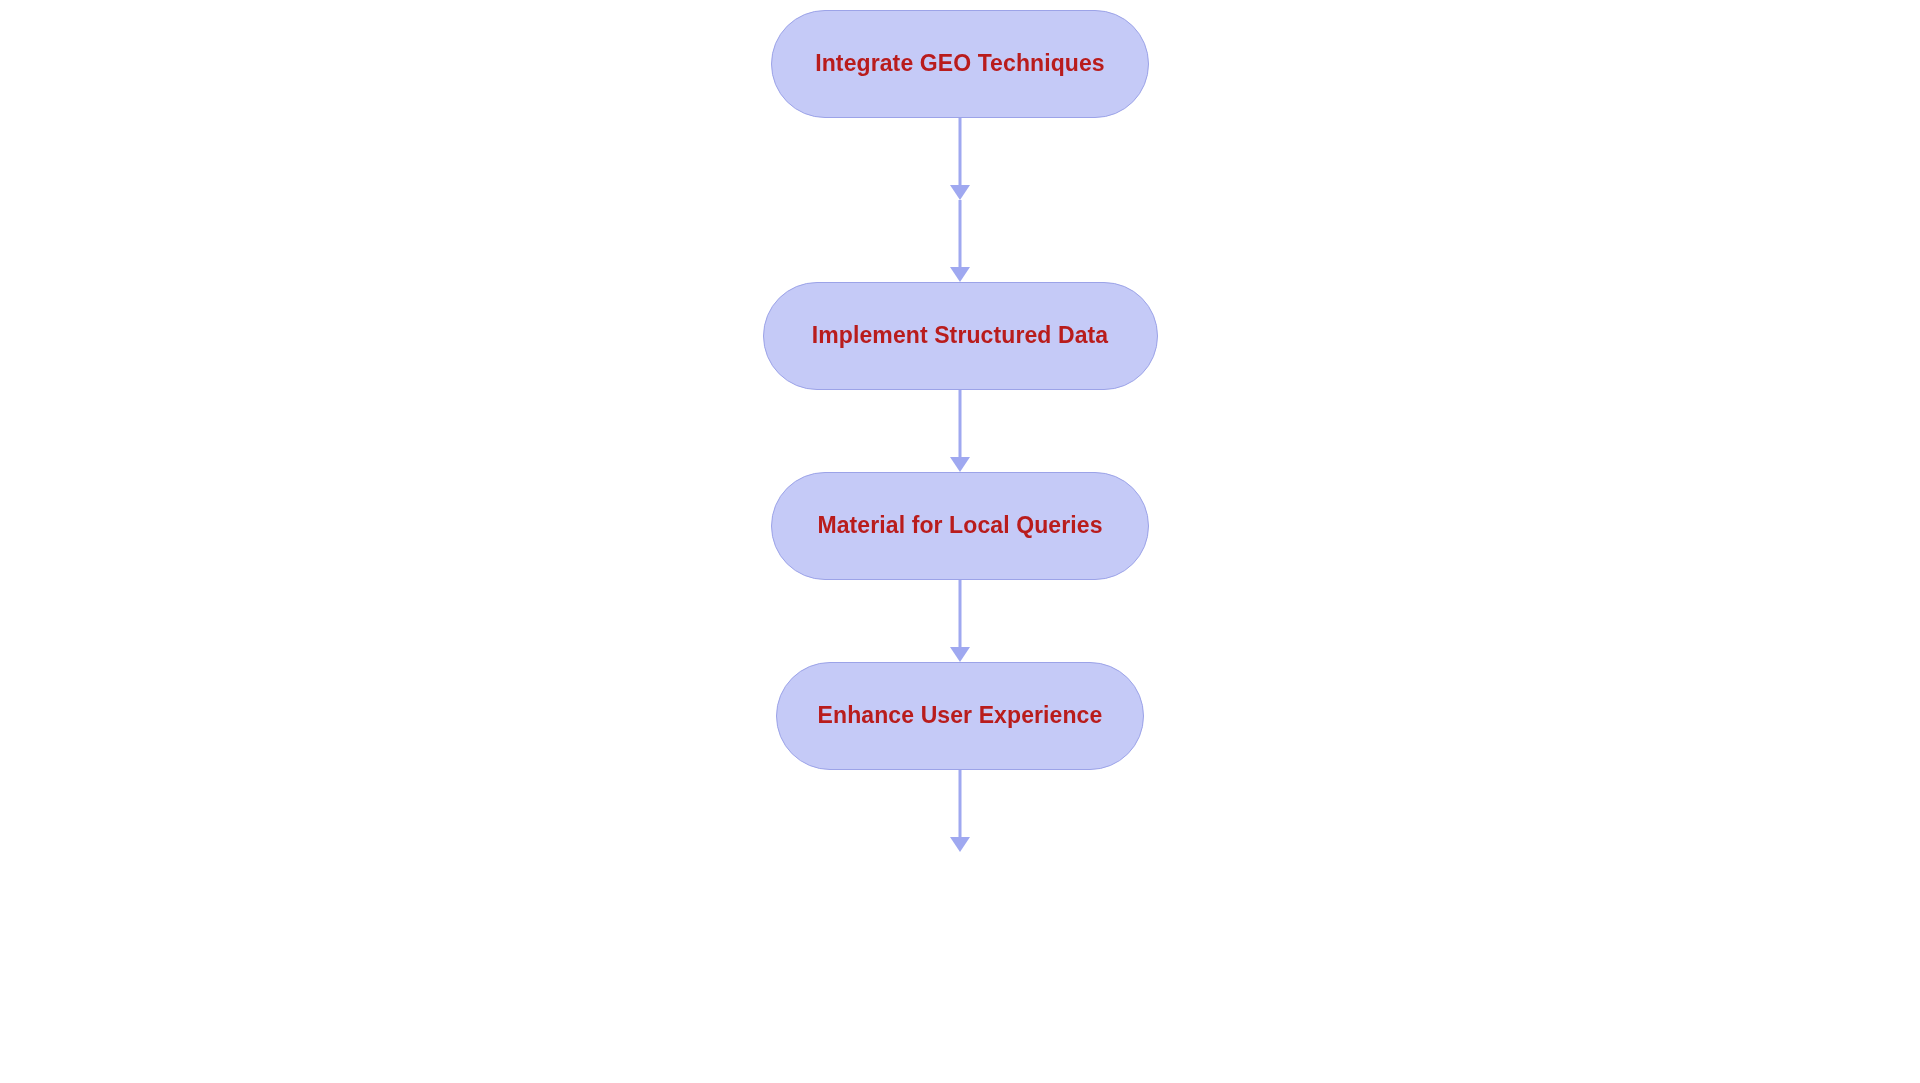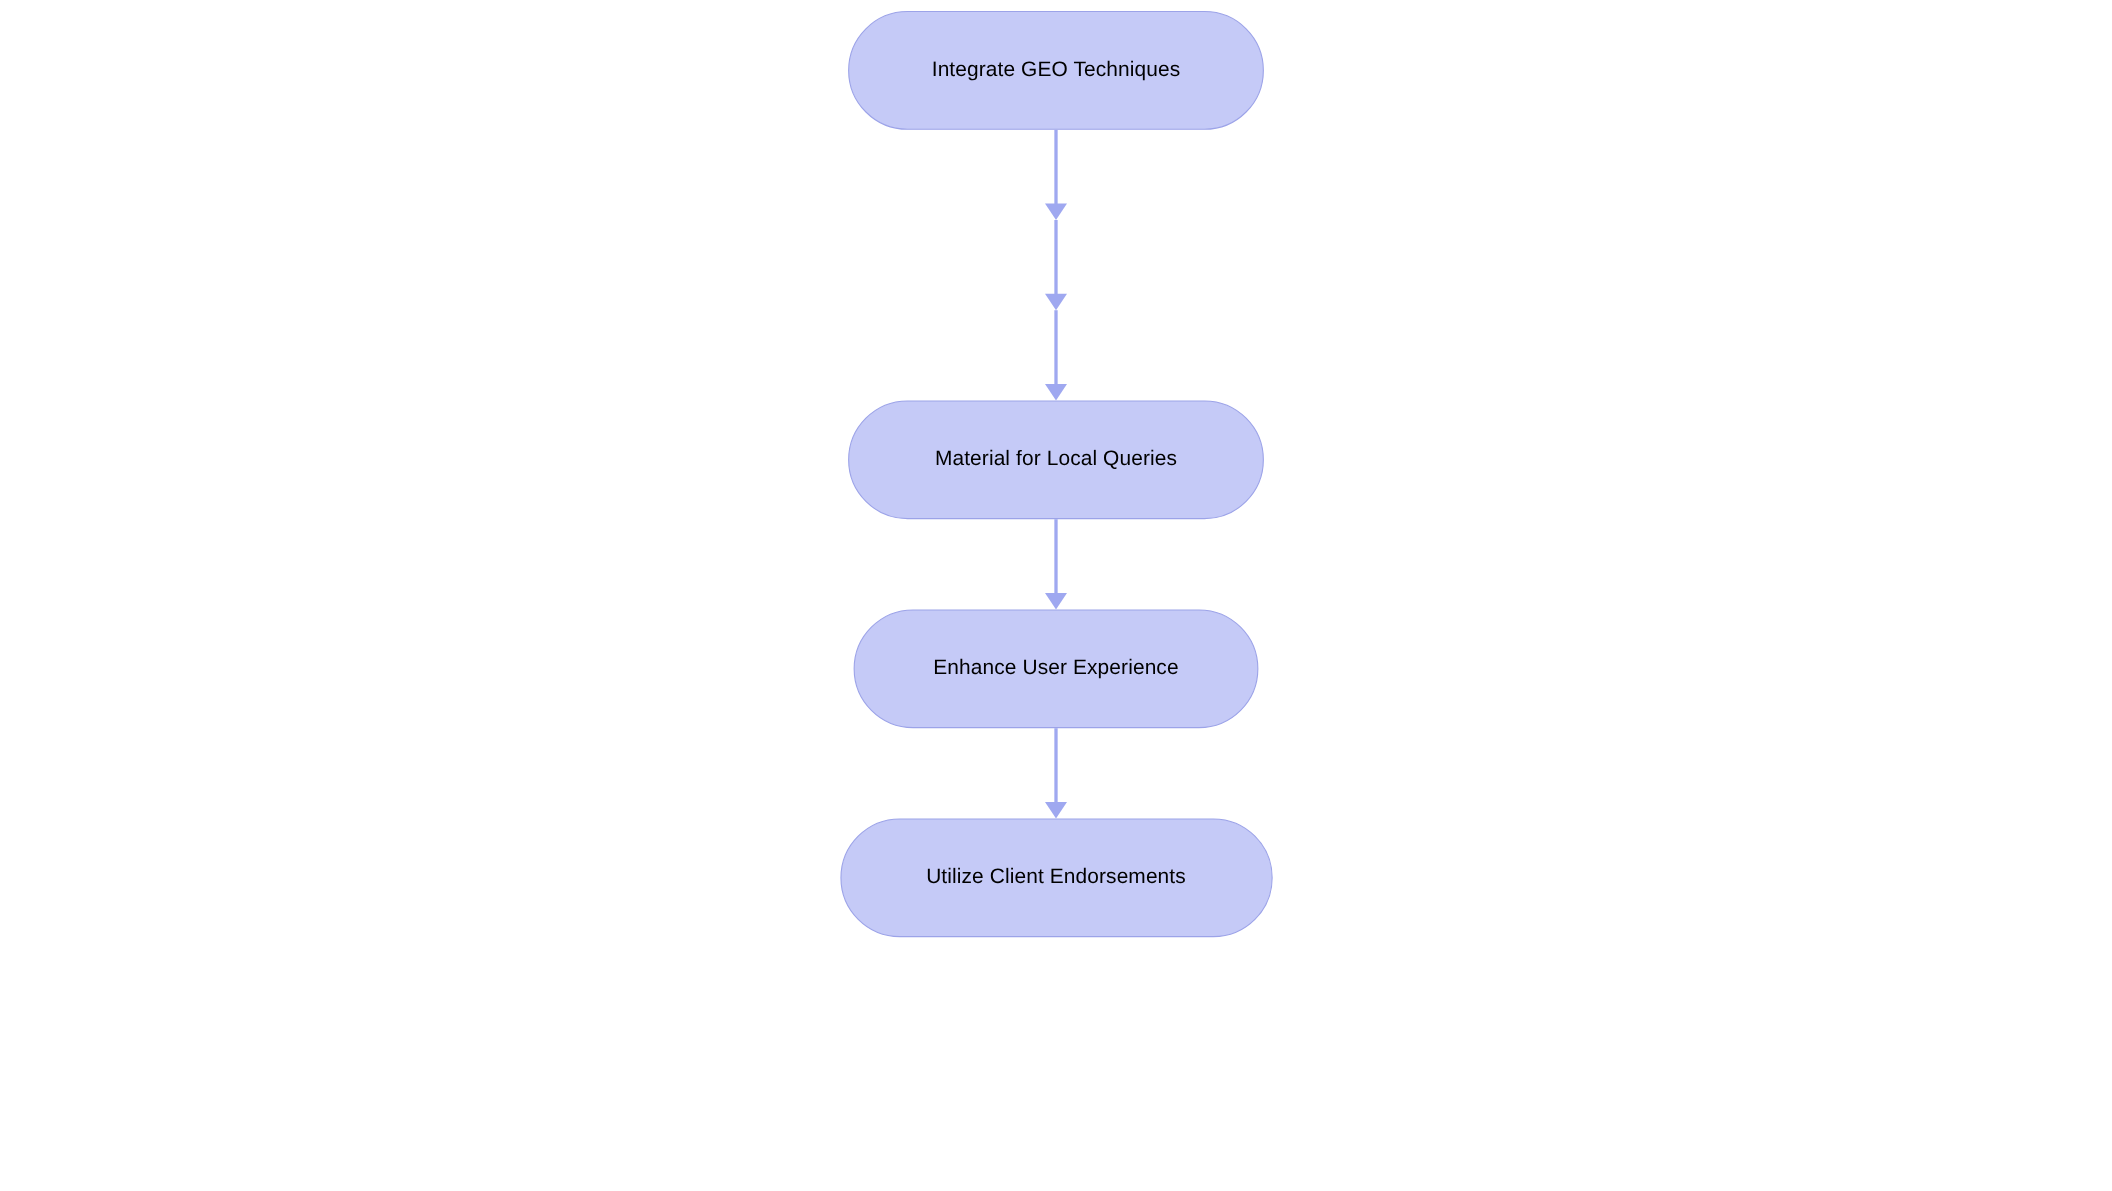--- a/index.html
+++ b/index.html
@@ -38,24 +38,24 @@
     background: #c5caf7;
     border: 1.6px solid #9ca3e8;
     border-radius: 54px;
     display: flex;
     align-items: center;
     justify-content: center;
     padding: 0 34px;
   }
 
   .node-label {
-    color: #000000;
+    color: #b91c1c;
     font-family: "Liberation Sans", sans-serif;
-    font-size: 19px;
-    font-weight: 400;
+    font-size: 23px;
+    font-weight: 700;
     line-height: 1.1;
     white-space: nowrap;
     letter-spacing: 0.1px;
   }
 
   .connector {
     position: relative;
     width: 24px;
     height: 82px;
     display: flex;
@@ -111,20 +111,25 @@
     <div class="connector-line"></div>
     <div class="connector-arrowhead"></div>
   </div>
 
 
   <div class="connector">
     <div class="connector-line"></div>
     <div class="connector-arrowhead"></div>
   </div>
 
+  <div class="flow-step n2">
+    <div class="node">
+      <span class="node-label">Implement Structured Data</span>
+    </div>
+  </div>
 
   <div class="connector">
     <div class="connector-line"></div>
     <div class="connector-arrowhead"></div>
   </div>
 
   <div class="flow-step n3">
     <div class="node">
       <span class="node-label">Material for Local Queries</span>
     </div>
@@ -139,19 +144,14 @@
     <div class="node">
       <span class="node-label">Enhance User Experience</span>
     </div>
   </div>
 
   <div class="connector">
     <div class="connector-line"></div>
     <div class="connector-arrowhead"></div>
   </div>
 
-  <div class="flow-step n5">
-    <div class="node">
-      <span class="node-label">Utilize Client Endorsements</span>
-    </div>
-  </div>
 
 </div>
 
 </body></html>

